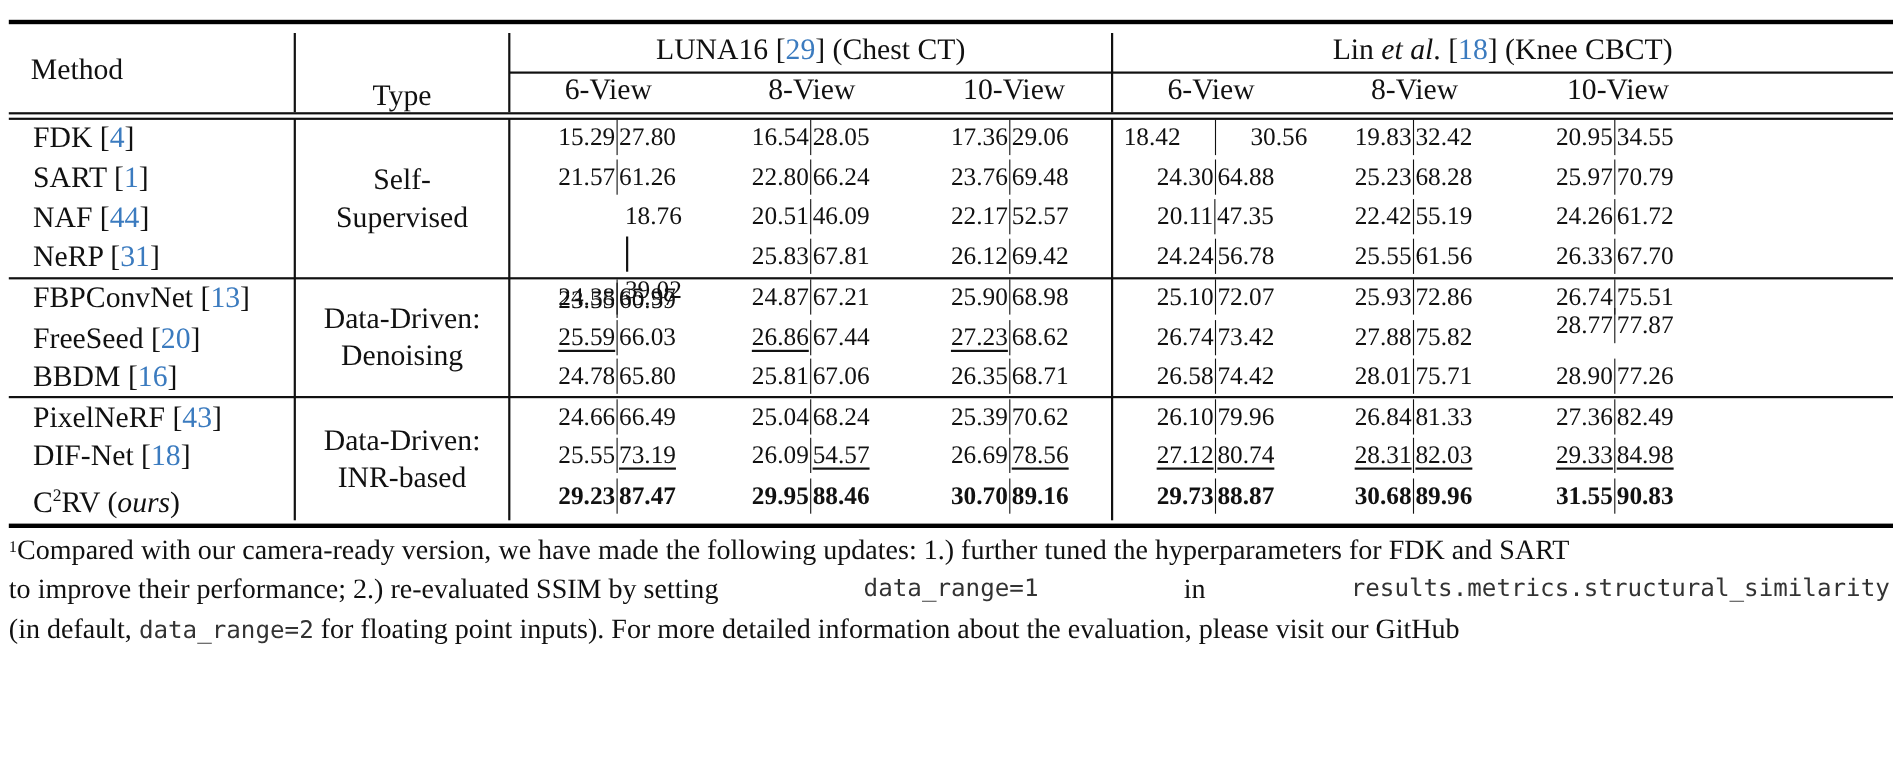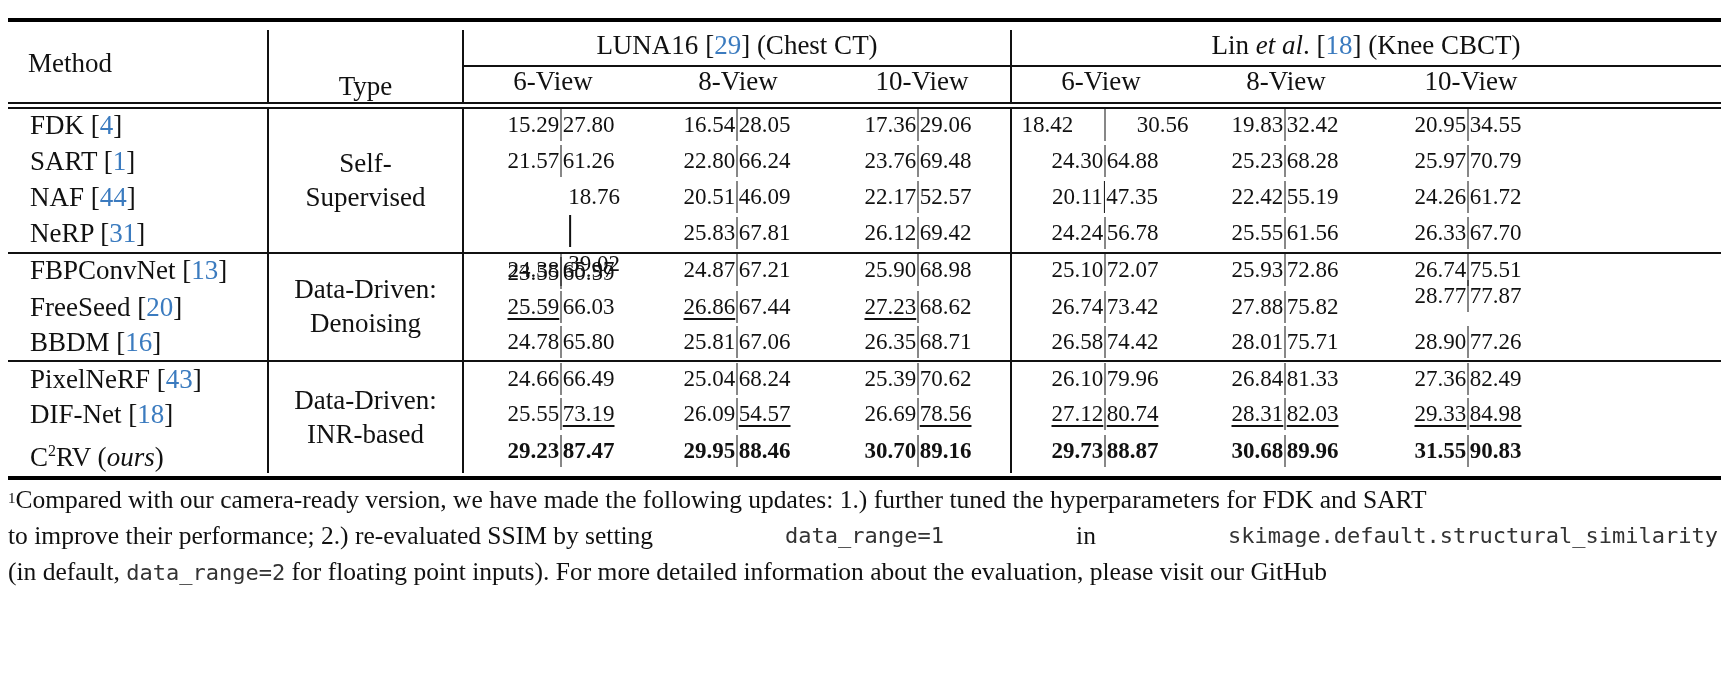--- a/index.html
+++ b/index.html
@@ -392,16 +392,16 @@
 <div class="rule-bottom"></div>
 
 <div class="foot">
   <span class="line just">
       <span><sup>1</sup><span>Compared with our camera-ready version, we have made the following updates: 1.) further tuned the hyperparameters for FDK and SART</span></span>
     </span>
   <span class="line" style="display:flex;justify-content:space-between;">
       <span>to improve their performance; 2.) re-evaluated SSIM by setting </span>
       <span class="mono">data_range=1</span>
       <span> in </span>
-      <span class="mono">skimage.default.structural_similarity</span>
+      <span class="mono">results.metrics.structural_similarity</span>
     </span>
   <span class="line"><span>(in default, </span><span class="mono">data_range=2</span><span> for floating point inputs).  For more detailed information about the evaluation, please visit our GitHub</span></span>
 </div>
 
 </body></html>

